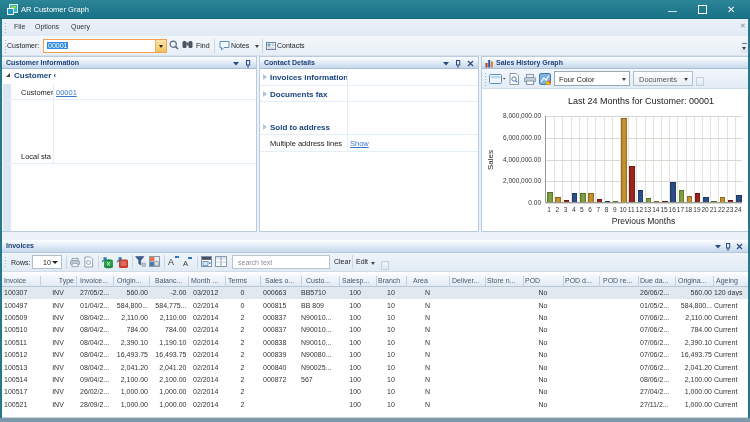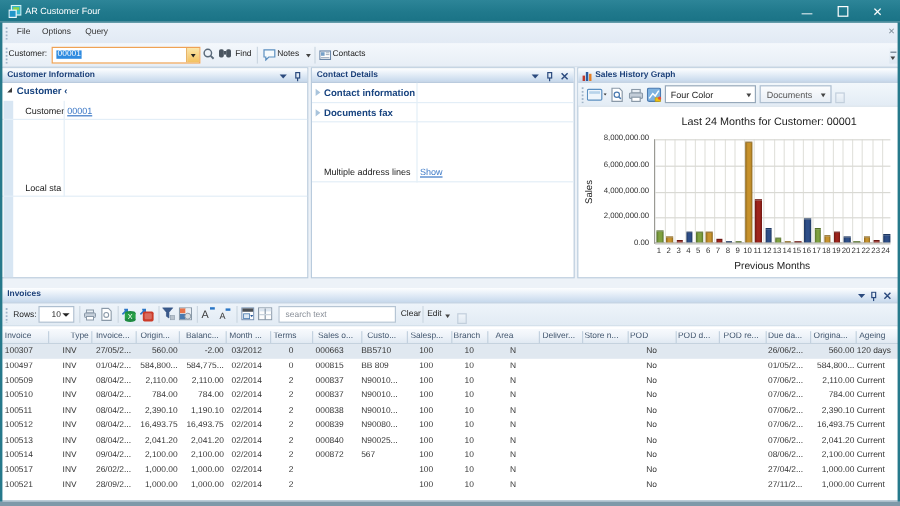--- a/index.html
+++ b/index.html
@@ -78,21 +78,21 @@
 .xlab { position:absolute; top:0; text-align:center; font-size:6.5px; color:#333; }
 </style></head>
 <body>
 
 <div class="abs" id="title">
   <svg style="position:absolute;left:7px;top:4px" width="11" height="11" viewBox="0 0 11 11">
     <rect x="2.5" y="0.5" width="8" height="8" fill="#35b8cf" stroke="#d8f2f6" stroke-width="1"></rect>
     <rect x="4" y="2" width="5" height="2.5" fill="#8ed04a"></rect>
     <rect x="0.5" y="4.5" width="6" height="6" fill="#2196c9" stroke="#eaf7fa" stroke-width="1"></rect>
   </svg>
-  <div class="txt">AR Customer Four</div>
+  <div class="txt">AR Customer Graph</div>
   <div id="wmin"></div>
     <div id="wmax"></div>
     <div id="wclose">✕</div>
 </div>
 
 <div class="abs" id="frameL"></div>
 <div class="abs" id="frameR"></div>
 <div class="abs" id="frameB"></div>
 <div class="abs" id="menubar">
   <div class="grip" style="left:2px;top:3px;height:11px"></div>
@@ -171,25 +171,29 @@
       <path d="M1 2 l3 3.4 3-3.4 z" fill="#2b4a7e"></path>
       <g stroke="#2b4a7e" stroke-width="1" fill="none">
           <rect x="14.5" y="0.5" width="3.2" height="4.5"></rect>
           <line x1="16" y1="5" x2="16" y2="8"></line>
         </g>
       <path d="M26 1 l5 5 m0 -5 l-5 5" stroke="#2b4a7e" stroke-width="1.2"></path>
     </svg>
   </div>
   <div class="prow" style="top:12px;height:16.5px">
       <div class="tri" style="left:3px;top:5px;border-top:3.5px solid transparent;border-bottom:3.5px solid transparent;border-left:4px solid #a9c4dc;"></div>
-      <div class="boldnavy" style="position:absolute;left:10px;top:4px">Contact information</div>
+      <div class="boldnavy" style="position:absolute;left:10px;top:4px">Invoices information</div>
     </div>
   <div class="prow" style="top:28.5px;height:16.5px">
       <div class="tri" style="left:3px;top:5px;border-top:3.5px solid transparent;border-bottom:3.5px solid transparent;border-left:4px solid #a9c4dc;"></div>
       <div class="boldnavy" style="position:absolute;left:10px;top:4px">Documents fax</div>
+    </div>
+  <div class="prow" style="top:61.5px;height:16.5px">
+      <div class="tri" style="left:3px;top:5px;border-top:3.5px solid transparent;border-bottom:3.5px solid transparent;border-left:4px solid #a9c4dc;"></div>
+      <div class="boldnavy" style="position:absolute;left:10px;top:4px">Sold to address</div>
     </div>
   <div class="prow" style="top:78px;height:16.5px">
       <div class="plab" style="left:10px;top:4px">Multiple address lines</div>
       <div class="pval link" style="left:90px;top:4px">Show</div>
     </div>
   <div style="position:absolute;left:87px;top:12px;width:1px;height:82.5px;background:#e3eef7;"></div>
 </div>
 
 <div class="panel" style="left:481px;width:320px;height:176px;">
   <div class="phead">

